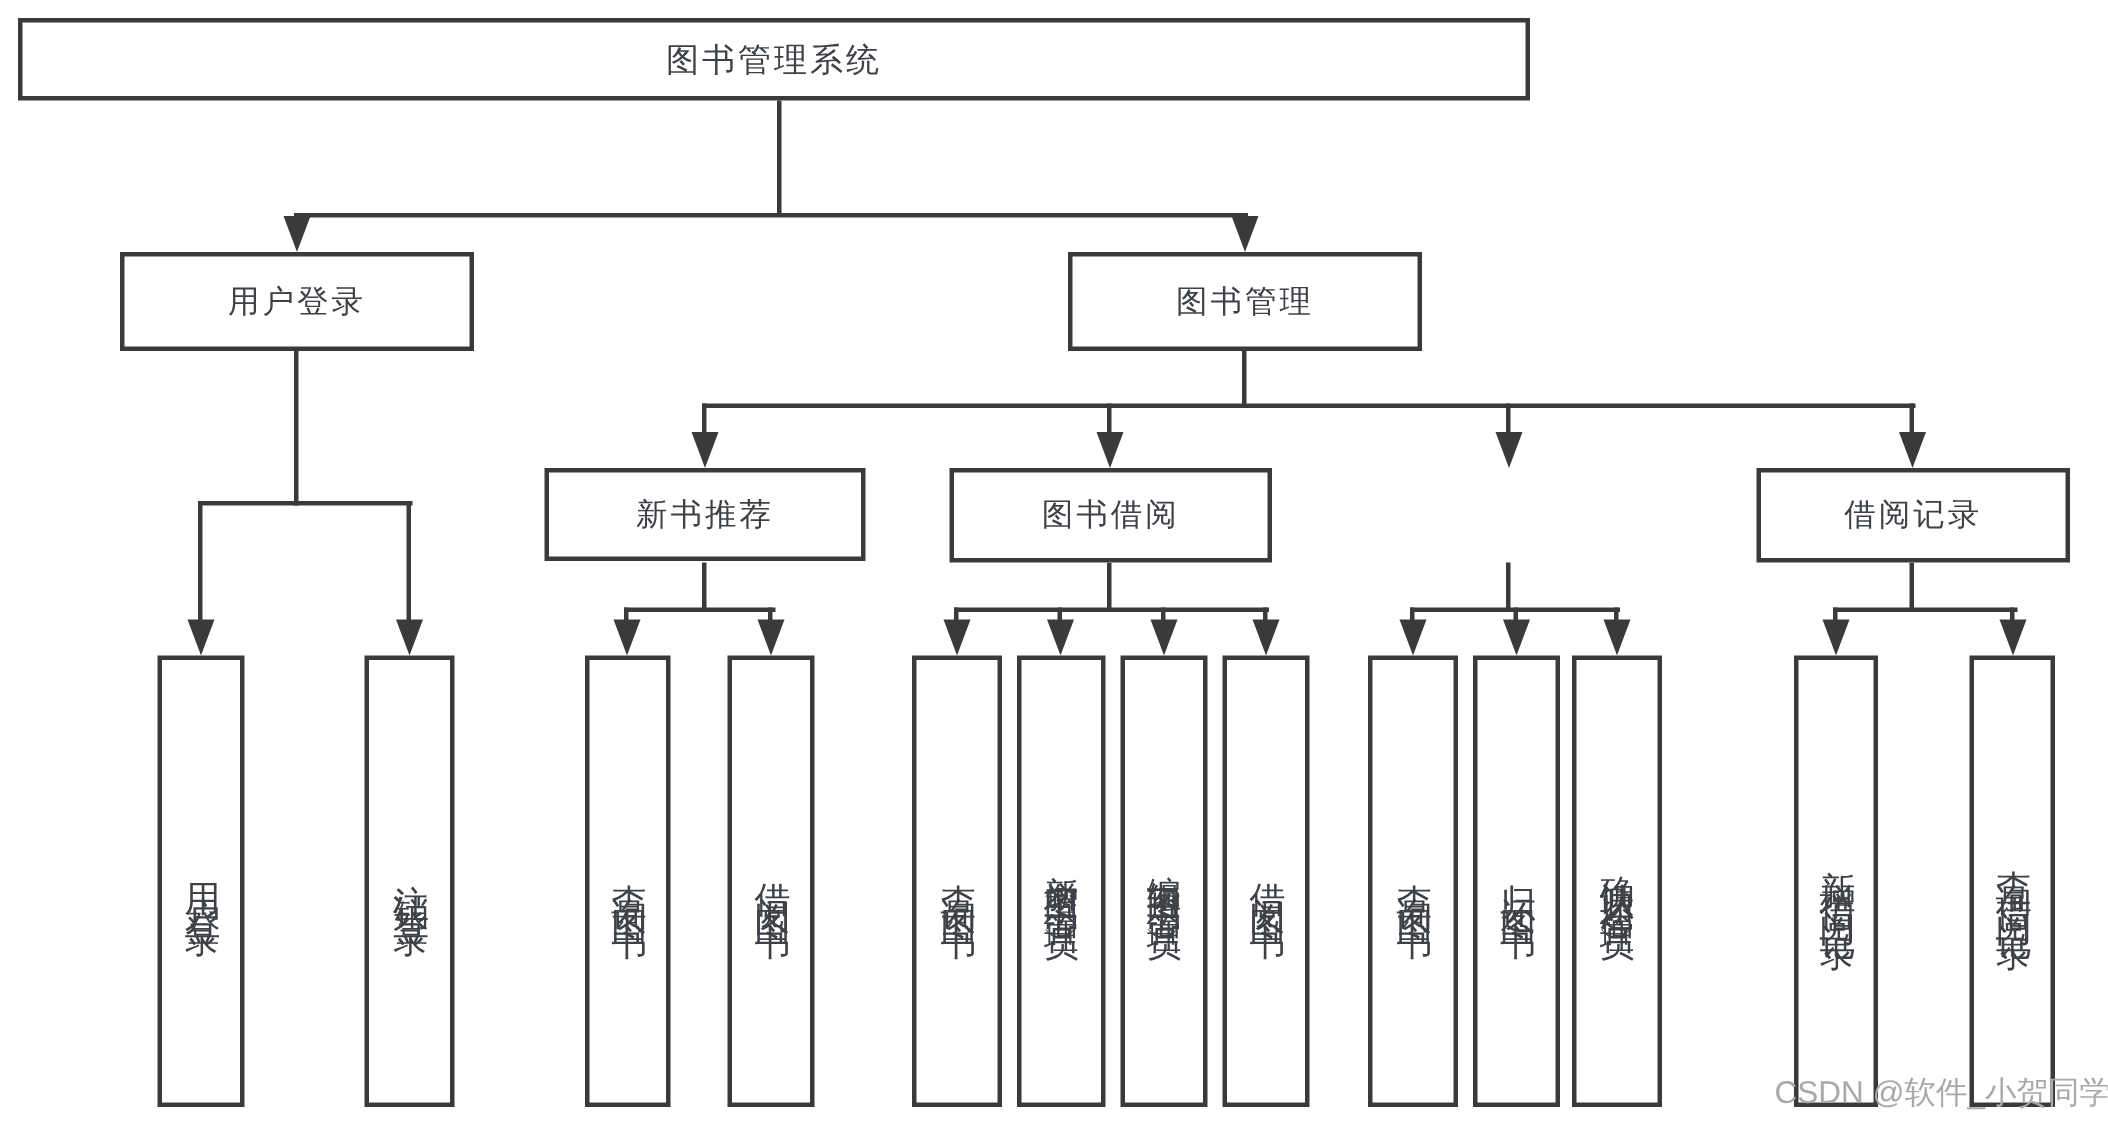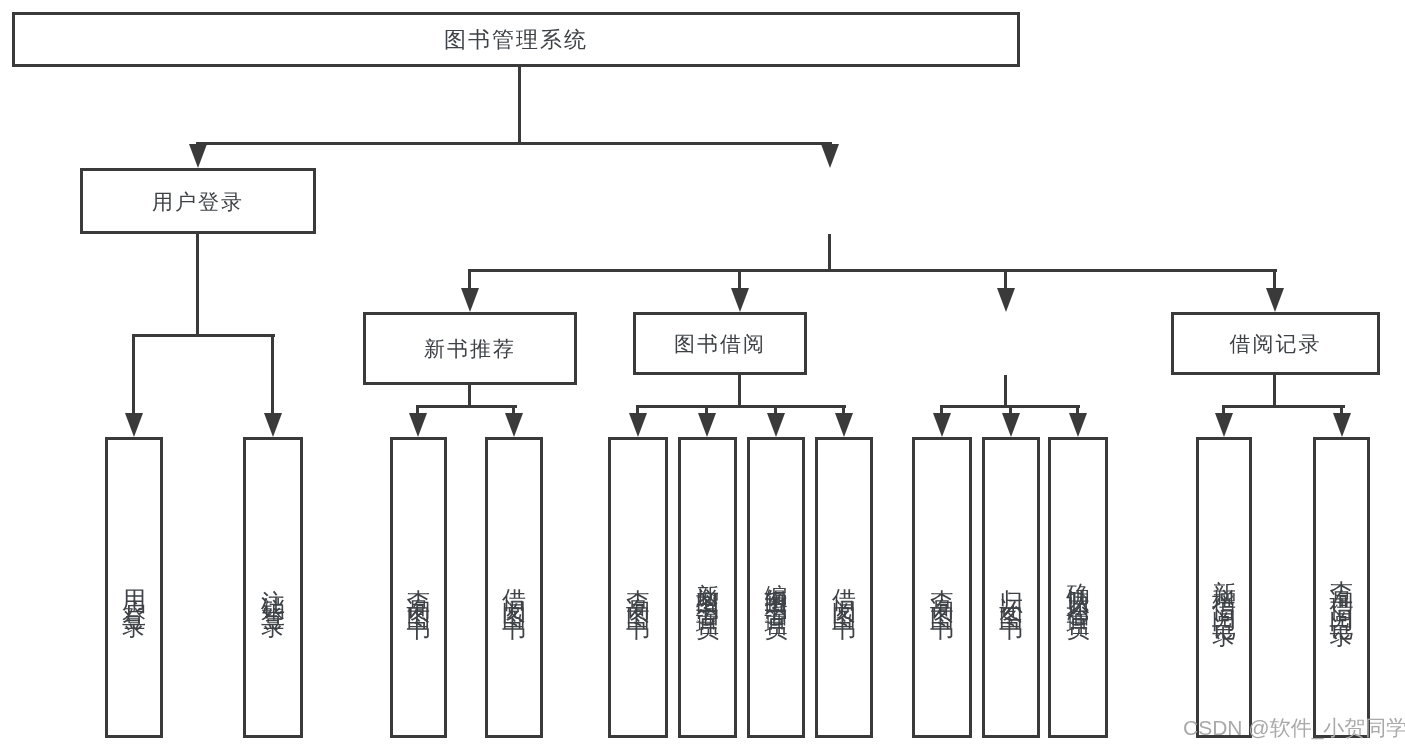--- a/index.html
+++ b/index.html
@@ -68,41 +68,42 @@
   <div class="node top" style="left:12px;top:12px;width:1008px;height:55px">图书管理系统</div>
 
   <div class="vl" style="left:518px;top:65px;height:79px"></div>
   <div class="hl" style="left:197px;top:142px;width:635px"></div>
   <div class="vl" style="left:196px;top:142px;height:8px"></div>
   <div class="ar" style="left:189px;top:144px"></div>
   <div class="vl" style="left:828px;top:142px;height:8px"></div>
   <div class="ar" style="left:821px;top:144px"></div>
 
   <div class="node" style="left:80px;top:168px;width:236px;height:66px">用户登录</div>
+  <div class="node" style="left:712px;top:168px;width:236px;height:66px">图书管理</div>
 
   <div class="vl" style="left:196px;top:234px;height:103px"></div>
   <div class="hl" style="left:132px;top:334px;width:143px"></div>
   <div class="vl" style="left:132px;top:334px;height:82px"></div>
   <div class="ar" style="left:125px;top:413px"></div>
   <div class="vl" style="left:271px;top:334px;height:82px"></div>
   <div class="ar" style="left:264px;top:413px"></div>
 
   <div class="vl" style="left:828px;top:234px;height:38px"></div>
   <div class="hl" style="left:468px;top:269px;width:809px"></div>
   <div class="vl" style="left:468px;top:269px;height:22px"></div>
   <div class="ar" style="left:461px;top:288px"></div>
   <div class="vl" style="left:738px;top:269px;height:22px"></div>
   <div class="ar" style="left:731px;top:288px"></div>
   <div class="vl" style="left:1004px;top:269px;height:22px"></div>
   <div class="ar" style="left:997px;top:288px"></div>
   <div class="vl" style="left:1273px;top:269px;height:22px"></div>
   <div class="ar" style="left:1266px;top:288px"></div>
 
-  <div class="node" style="left:363px;top:312px;width:214px;height:73px">新书推荐</div>
-  <div class="node" style="left:633px;top:312px;width:174px;height:63px">图书借阅</div>
+  <div class="node" style="left:363px;top:312px;width:214px;height:62px">新书推荐</div>
+  <div class="node" style="left:633px;top:312px;width:215px;height:63px">图书借阅</div>
   <div class="node" style="left:1171px;top:312px;width:209px;height:63px">借阅记录</div>
 
   <div class="vl" style="left:468px;top:375px;height:33px"></div>
   <div class="hl" style="left:416px;top:405px;width:101px"></div>
   <div class="vl" style="left:416px;top:405px;height:12px"></div>
   <div class="ar" style="left:409px;top:413px"></div>
   <div class="vl" style="left:512px;top:405px;height:12px"></div>
   <div class="ar" style="left:505px;top:413px"></div>
 
   <div class="vl" style="left:738px;top:375px;height:33px"></div>

